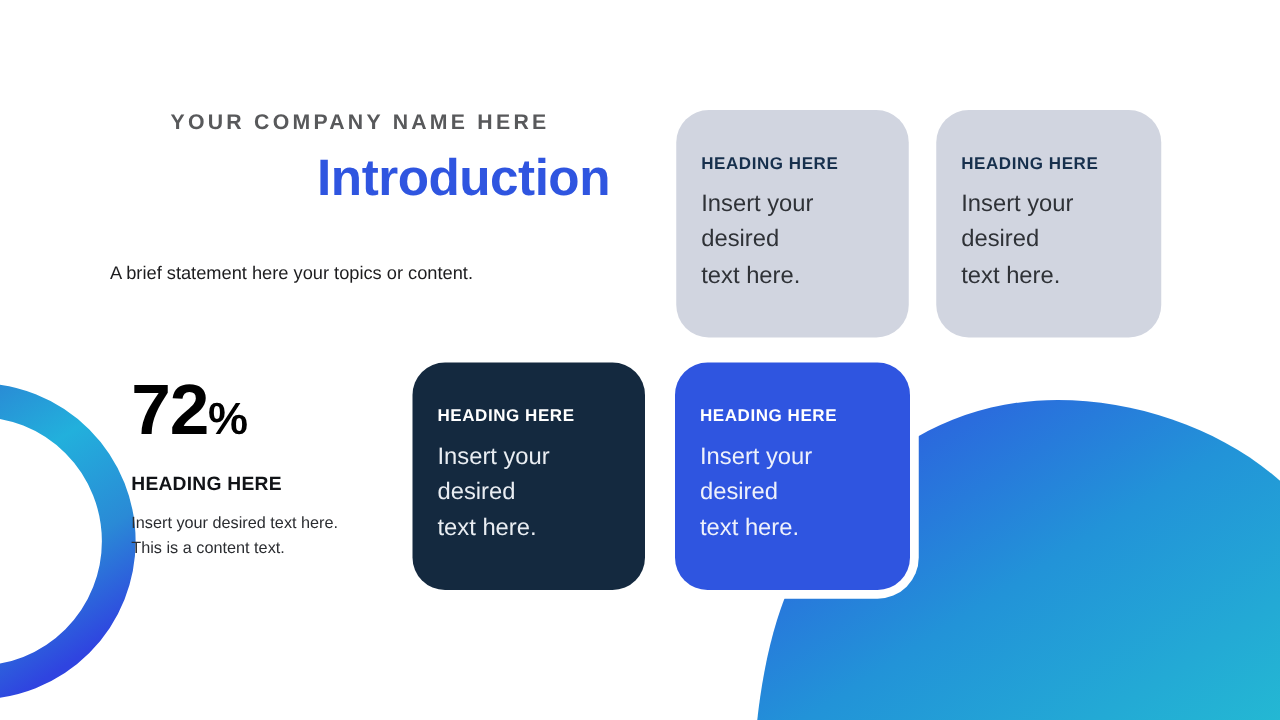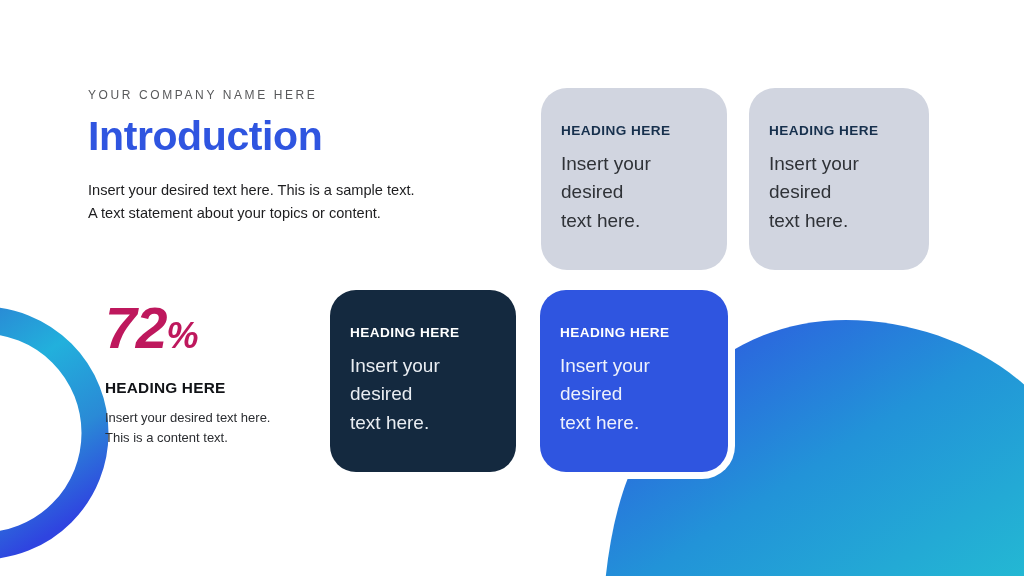--- a/index.html
+++ b/index.html
@@ -33,56 +33,57 @@
 
   
   .left-col {
     position:absolute;
     left:88px;
     top:88px;
     width:400px;
     z-index:3;
   }
   .kicker {
-    font-size:12px;
+    font-size:17px;
     letter-spacing:2.6px;
     color:#58595b;
-    font-weight:400;
+    font-weight:700;
     white-space:nowrap;
+    text-align:center;
   }
   .title {
     margin-top:12px;
     font-size:41px;
     font-weight:bold;
     color:#2f55e0;
     letter-spacing:-0.4px;
     line-height:1.12;
+    text-align:right;
   }
   .intro-body {
     margin-top:19px;
     font-size:14.6px;
     color:#1d1d1f;
     line-height:1.55;
   }
 
   
   .stat-block {
     position:absolute;
     left:105px;
     top:300px;
     width:230px;
     z-index:3;
   }
   .stat-number {
     font-size:57px;
     font-weight:bold;
-    color:#be185d;
+    color:#000000;
     line-height:1;
     letter-spacing:-1px;
-    font-style:italic;
   }
   .stat-number .pct { font-size:36px; }
   .stat-heading {
     margin-top:22px;
     font-size:15.4px;
     font-weight:bold;
     color:#111317;
     letter-spacing:0.2px;
   }
   .stat-body {
@@ -159,22 +160,22 @@
         <stop offset="100%" stop-color="#24c0d2"></stop>
       </linearGradient>
     </defs>
     <path d="M460,330 L460,112 C420,44 330,2 244,2 C150,2 72,56 30,150 C8,200 0,268 0,330 Z" fill="url(#blobGrad)"></path>
   </svg>
 
   <div class="left-col">
     <div class="kicker">YOUR COMPANY NAME HERE</div>
     <h1 class="title">Introduction</h1>
     <p class="intro-body">
-      <span>Insert your desired text here. This is a sample text.</span><br>
-      <span>A text statement about your topics or content.</span>
+      <br>
+      <span>A brief statement here your topics or content.</span>
     </p>
   </div>
 
   <div class="stat-block">
     <div class="stat-number"><span>72</span><span class="pct">%</span></div>
     <div class="stat-heading">HEADING HERE</div>
     <p class="stat-body">
       <span>Insert your desired text here.</span><br>
       <span>This is a content text.</span>
     </p>

